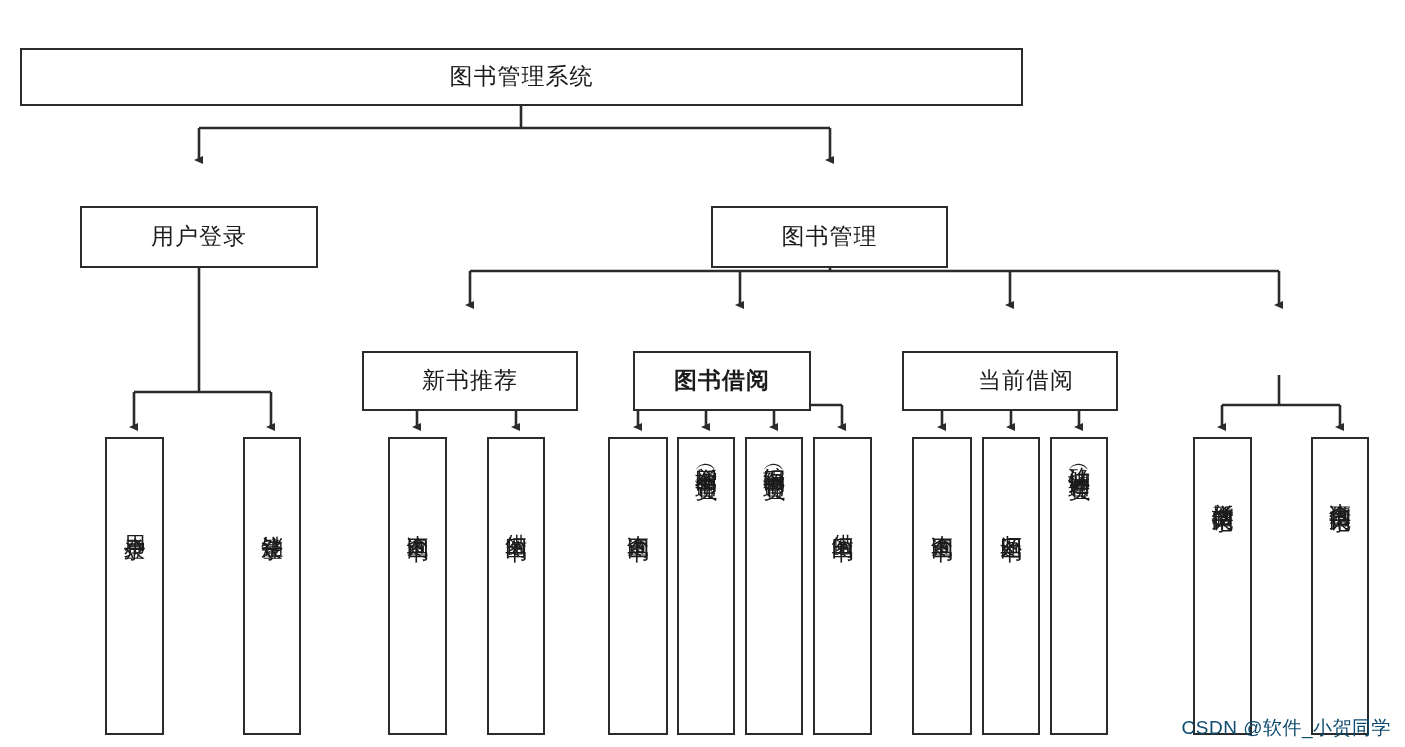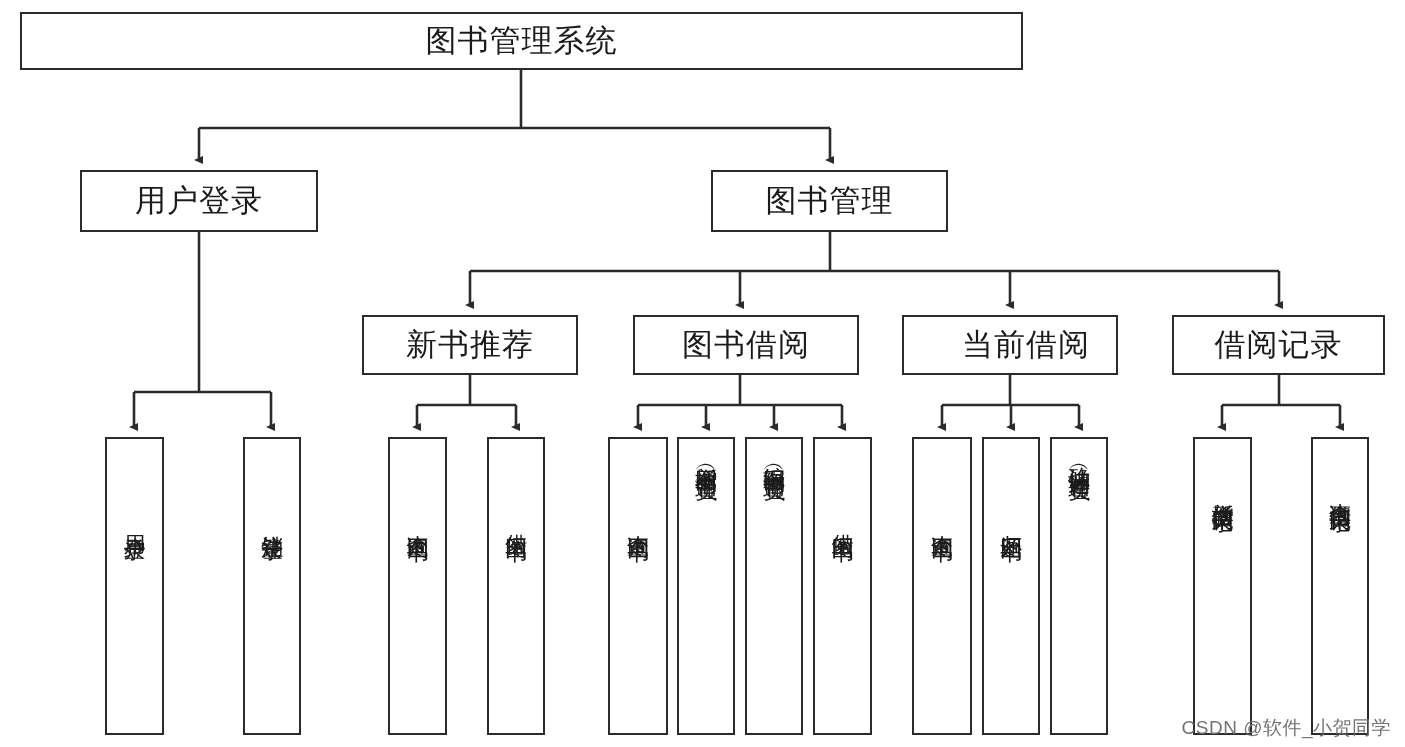--- a/index.html
+++ b/index.html
@@ -33,23 +33,24 @@
     border: 2px solid #2b2b2b;
     display: flex;
     align-items: center;
     justify-content: center;
     color: #1b1b1b;
     z-index: 2;
   }
   .node.root,
   .node.lvl2,
   .node.lvl3 {
-    font-size: 31px;
+    font-size: 23px;
     letter-spacing: 1px;
     line-height: 1.1;
+    margin-top: 36px;
   }
   .node.leaf {
     font-size: 22px;
     letter-spacing: 1px;
     align-items: flex-start;
     justify-content: center;
     padding-top: 6px;
   }
   .vtext {
     writing-mode: vertical-rl;
@@ -63,21 +64,21 @@
     margin-top: 72px;
   }
   .leaf-top .vtext {
     margin-top: 4px;
   }
   #watermark {
     position: absolute;
     right: 14px;
     bottom: 6px;
     font-size: 19px;
-    color: #737373;
+    color: #0c4a6e;
     letter-spacing: 0.5px;
     white-space: nowrap;
     z-index: 5;
   }
 </style>
 </head>
 <body>
 
 <div id="canvas">
 
@@ -138,29 +139,26 @@
   <div class="node lvl2" style="left:80px; top:170px; width:238px; height:62px;">
     <span>用户登录</span>
   </div>
   <div class="node lvl2" style="left:711px; top:170px; width:237px; height:62px;font-family:Liberation Serif, serif;">
     <span>图书管理</span>
   </div>
 
   <div class="node lvl3" style="left:362px; top:315px; width:216px; height:60px;">
     <span>新书推荐</span>
   </div>
-  <div class="node lvl3" style="left:633px; top:315px; width:226px; height:60px;">
+  <div class="node lvl3" style="left:633px; top:315px; width:178px; height:60px;font-weight:bold;">
     <span>图书借阅</span>
   </div>
   <div class="node lvl3" style="left:902px; top:315px; width:216px; height:60px;padding-left:32px;">
     <span>当前借阅</span>
   </div>
-  <div class="node lvl3" style="left:1172px; top:315px; width:213px; height:60px;">
-    <span>借阅记录</span>
-  </div>
 
   <div class="node leaf leaf-mid" style="left:105px; top:437px; width:59px; height:298px;">
     <span class="vtext">用户登录</span>
   </div>
   <div class="node leaf leaf-mid" style="left:243px; top:437px; width:58px; height:298px;">
     <span class="vtext">注销登录</span>
   </div>
 
   <div class="node leaf leaf-mid" style="left:388px; top:437px; width:59px; height:298px;">
     <span class="vtext">查询图书</span>

